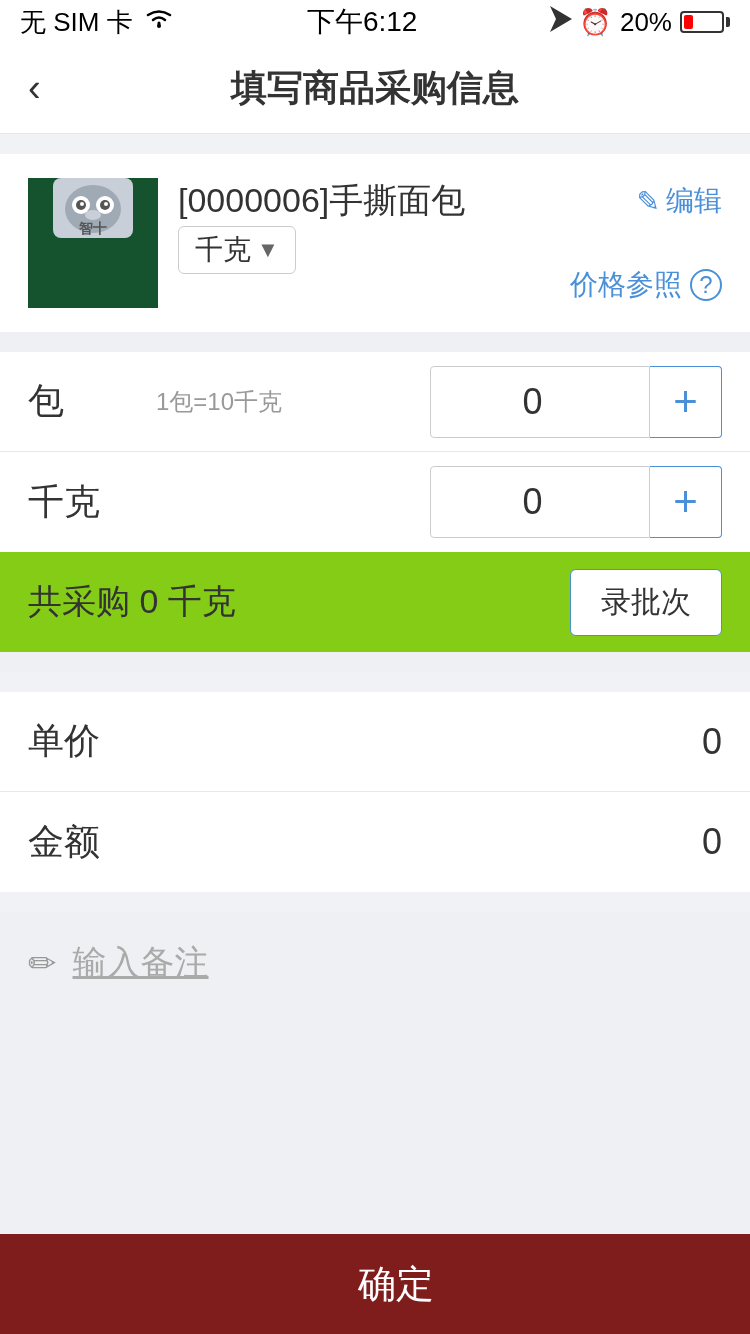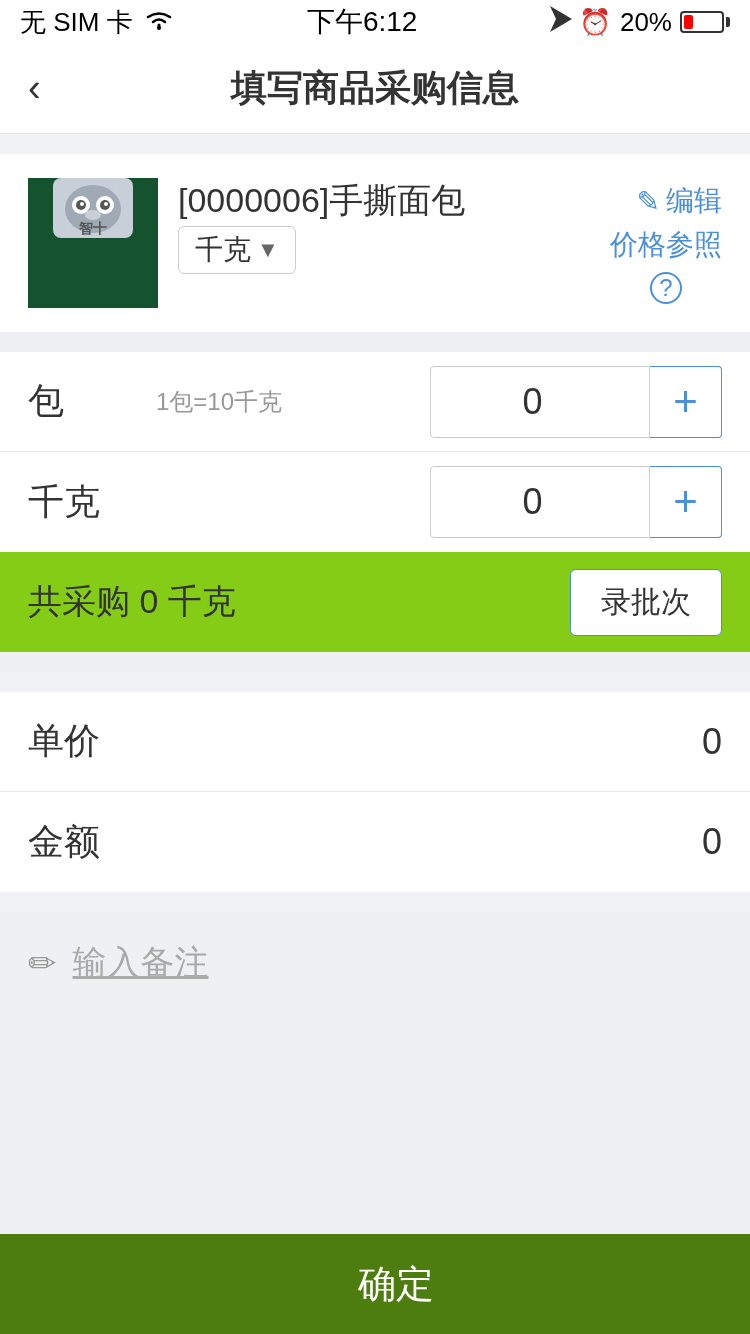--- a/index.html
+++ b/index.html
@@ -18,21 +18,21 @@
       width: 750px;
       height: 44px;
       background: #fff;
       display: flex;
       align-items: center;
       justify-content: space-between;
       padding: 0 20px;
       font-size: 26px;
       color: #000;
     }
-    .status-left { display: flex; align-items: center; gap: 10px; }
+    .status-left { display: flex; align-items: flex-start; gap: 10px; }
     .status-center { font-weight: 500; font-size: 28px; }
     .status-right { display: flex; align-items: center; gap: 8px; font-size: 26px; }
     .battery {
       display: inline-flex; align-items: center; gap: 2px;
     }
     .battery-body {
       width: 44px; height: 22px; border: 2px solid #333; border-radius: 4px; position: relative;
       display: flex; align-items: center; padding: 2px;
     }
     .battery-fill {
@@ -140,21 +140,20 @@
     }
     .price-ref {
       position: absolute;
       right: 28px;
       bottom: 28px;
       color: #4a90d9;
       font-size: 28px;
       display: flex;
       align-items: center;
       gap: 8px;
-      flex-direction: column;
     }
     .price-ref-circle {
       width: 32px; height: 32px; border: 2px solid #4a90d9; border-radius: 50%;
       display: flex; align-items: center; justify-content: center;
       font-size: 24px; color: #4a90d9;
     }
 
     
     .section-divider {
       height: 20px;
@@ -284,21 +283,21 @@
     .empty-space {
       flex: 1;
       background: #eef0f3;
       min-height: 360px;
     }
 
     
     .confirm-btn {
       width: 750px;
       height: 100px;
-      background: #4d7c0f;
+      background: #7f1d1d;
       display: flex;
       align-items: center;
       justify-content: center;
       font-size: 38px;
       color: #fff;
       cursor: pointer;
       position: fixed;
       bottom: 0;
       left: 0;
       padding-left: 42px;

